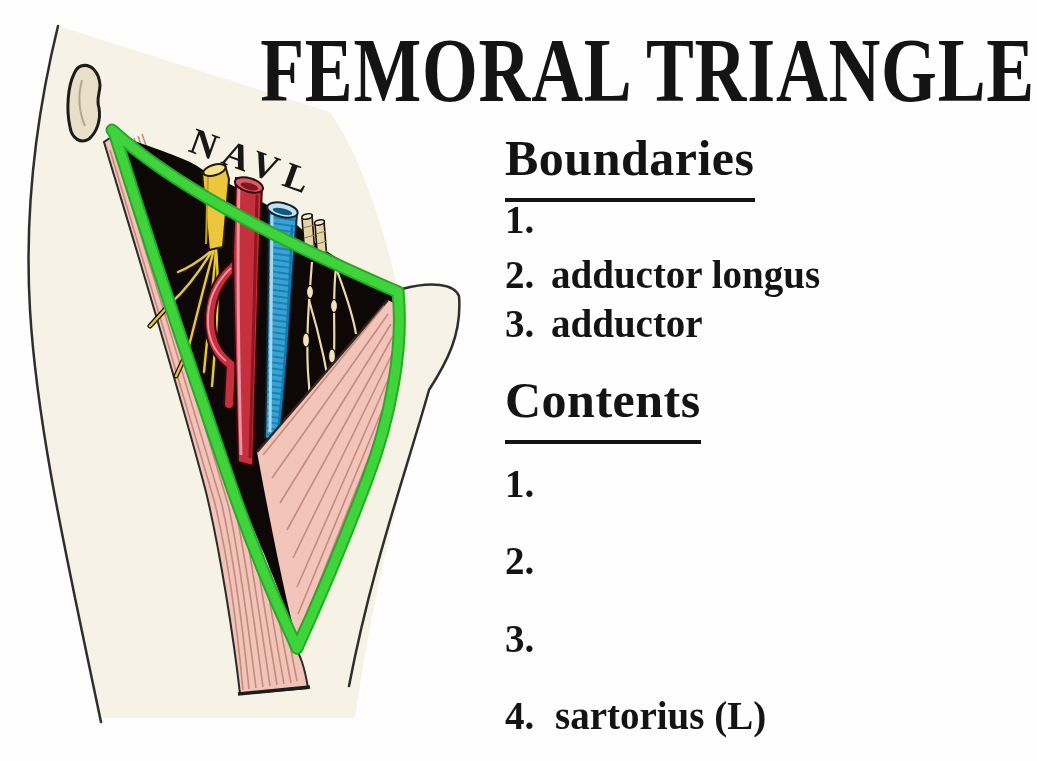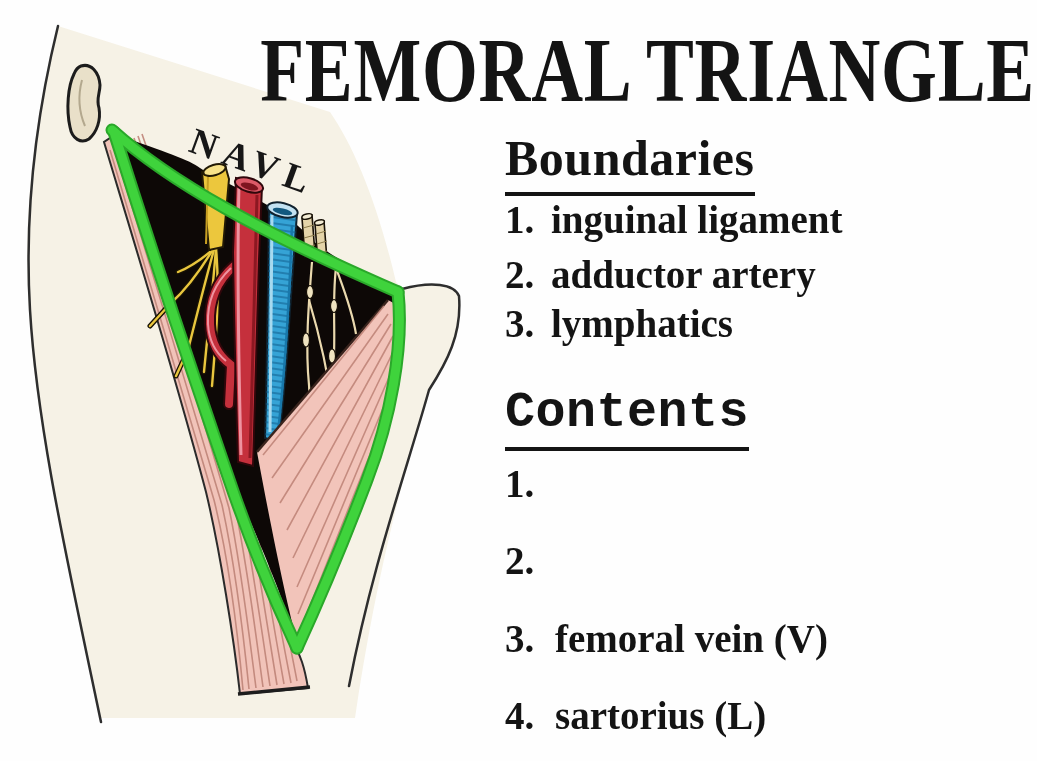--- a/index.html
+++ b/index.html
@@ -26,21 +26,21 @@
     display:inline-block;
     font-size:92px;font-weight:bold;letter-spacing:1px;white-space:nowrap;
     transform:scaleX(0.78);transform-origin:center;
   }
   .heading{
     position:absolute;left:505px;line-height:1;
     font-size:50px;font-weight:bold;letter-spacing:0.5px;
   }
   .heading .ul{
     display:inline-block;
-    border-bottom:4px solid #141414;padding-bottom:9px;
+    border-bottom:4px solid #141414;padding-bottom:15px;
   }
   .list-row{
     position:absolute;left:505px;display:flex;align-items:flex-start;
     font-size:39px;font-weight:bold;line-height:1;white-space:nowrap;
   }
   .list-row .num{display:inline-block;width:50px;flex:0 0 auto;}
   .b-row .num{width:46px;}
 </style>
 </head>
 <body>
@@ -201,42 +201,40 @@
 
   <div class="title-wrap">
     <span class="scale">FEMORAL TRIANGLE</span>
   </div>
 
   <div class="heading" style="top:133px;">
     <span class="ul">Boundaries</span>
   </div>
   <div class="list-row b-row" style="top:200px;">
     <span class="num">1.</span>
-    <span class="lbl">inguinal ligament</span>
   </div>
   <div class="list-row b-row" style="top:255px;">
     <span class="num">2.</span>
-    <span class="lbl">adductor artery</span>
+    <span class="lbl">adductor longus</span>
   </div>
   <div class="list-row b-row" style="top:304px;">
     <span class="num">3.</span>
-    <span class="lbl">lymphatics</span>
-  </div>
-
-  <div class="heading" style="top:388px;font-family:Liberation Mono, monospace;">
+    <span class="lbl">adductor</span>
+  </div>
+
+  <div class="heading" style="top:375px;">
     <span class="ul">Contents</span>
   </div>
   <div class="list-row" style="top:464px;">
     <span class="num">1.</span>
   </div>
   <div class="list-row" style="top:541px;">
     <span class="num">2.</span>
   </div>
   <div class="list-row" style="top:619px;">
     <span class="num">3.</span>
-    <span class="lbl">femoral vein (V)</span>
   </div>
   <div class="list-row" style="top:696px;">
     <span class="num">4.</span>
     <span class="lbl">sartorius (L)</span>
   </div>
 
 </div>
 
 </body></html>

